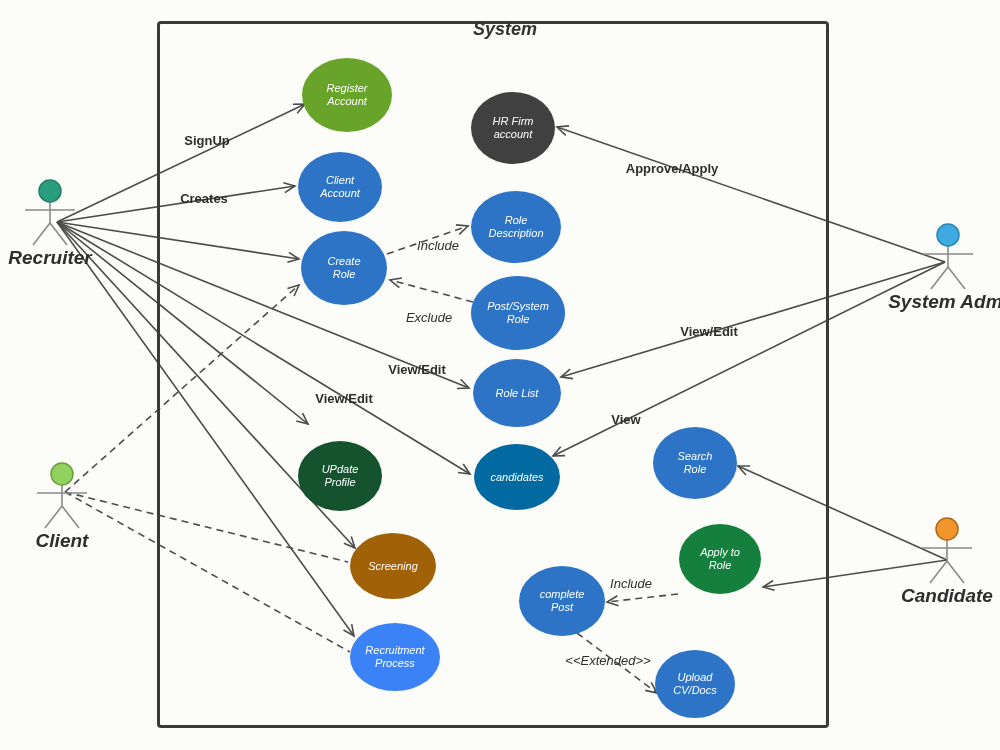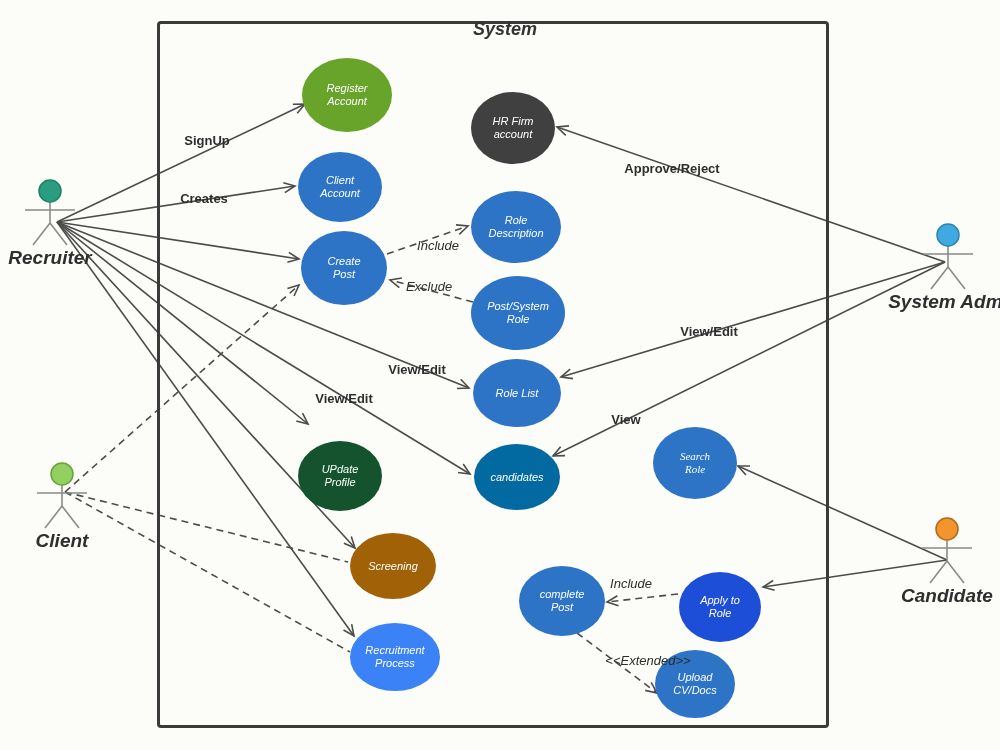--- a/index.html
+++ b/index.html
@@ -74,31 +74,31 @@
   <div id="nodes">
       <div class="usecase" style="left: 302px; top: 58px; width: 90px; height: 74px; background: rgb(104, 163, 42);">Register
 Account</div>
       <div class="usecase" style="left: 471px; top: 92px; width: 84px; height: 72px; background: #404040;">HR Firm
 account</div>
       <div class="usecase" style="left: 298px; top: 152px; width: 84px; height: 70px; background: rgb(45, 116, 198);">Client
 Account</div>
       <div class="usecase" style="left: 471px; top: 191px; width: 90px; height: 72px; background: rgb(45, 116, 198);">Role
 Description</div>
       <div class="usecase" style="left: 301px; top: 231px; width: 86px; height: 74px; background: rgb(45, 116, 198);">Create
-Post</div>
+Role</div>
       <div class="usecase" style="left: 471px; top: 276px; width: 94px; height: 74px; background: rgb(45, 116, 198);">Post/System
 Role</div>
       <div class="usecase" style="left: 473px; top: 359px; width: 88px; height: 68px; background: rgb(45, 116, 198);">Role List</div>
       <div class="usecase" style="left: 298px; top: 441px; width: 84px; height: 70px; background: #14532d;">UPdate
 Profile</div>
       <div class="usecase" style="left: 474px; top: 444px; width: 86px; height: 66px; background: #0369a1;">candidates</div>
-      <div class="usecase" style="left: 653px; top: 427px; width: 84px; height: 72px; background: rgb(45, 116, 198); font-family: Liberation Serif, serif;">Search
+      <div class="usecase" style="left: 653px; top: 427px; width: 84px; height: 72px; background: rgb(45, 116, 198);">Search
 Role</div>
       <div class="usecase" style="left: 350px; top: 533px; width: 86px; height: 66px; background: #a16207;">Screening</div>
-      <div class="usecase" style="left: 679px; top: 572px; width: 82px; height: 70px; background: #1d4ed8;">Apply to
+      <div class="usecase" style="left: 679px; top: 524px; width: 82px; height: 70px; background: #15803d;">Apply to
 Role</div>
       <div class="usecase" style="left: 519px; top: 566px; width: 86px; height: 70px; background: rgb(45, 116, 198);">complete
 Post</div>
       <div class="usecase" style="left: 350px; top: 623px; width: 90px; height: 68px; background: #3b82f6;">Recruitment
 Process</div>
       <div class="usecase" style="left: 655px; top: 650px; width: 80px; height: 68px; background: rgb(45, 116, 198);">Upload
 CV/Docs</div>
       <div class="actor" style="left: -20px; top: 179px;">
         <svg width="70" height="68" viewBox="0 0 70 68">
           <line x1="35" y1="23" x2="35" y2="44" stroke="#8a8a8a" stroke-width="1.6"></line>
@@ -135,22 +135,22 @@
           <line x1="10" y1="31" x2="60" y2="31" stroke="#8a8a8a" stroke-width="1.6"></line>
           <line x1="35" y1="44" x2="18" y2="66" stroke="#8a8a8a" stroke-width="1.6"></line>
           <line x1="35" y1="44" x2="52" y2="66" stroke="#8a8a8a" stroke-width="1.6"></line>
           <circle cx="35" cy="12" r="11" fill="#f2952c" stroke="#b06a1a" stroke-width="1.5"></circle>
         </svg>
         <div class="actor-label">Candidate</div>
       </div>
       <div class="edge-label bold" style="left: 207px; top: 140px;">SignUp</div>
       <div class="edge-label bold" style="left: 204px; top: 198px;">Creates</div>
       <div class="edge-label italic" style="left: 438px; top: 245px;">Include</div>
-      <div class="edge-label italic" style="left: 429px; top: 286px;">Exclude</div>
+      <div class="edge-label italic" style="left: 429px; top: 317px;">Exclude</div>
       <div class="edge-label bold" style="left: 417px; top: 369px;">View/Edit</div>
       <div class="edge-label bold" style="left: 344px; top: 398px;">View/Edit</div>
-      <div class="edge-label bold" style="left: 672px; top: 168px;">Approve/Reject</div>
+      <div class="edge-label bold" style="left: 672px; top: 168px;">Approve/Apply</div>
       <div class="edge-label bold" style="left: 709px; top: 331px;">View/Edit</div>
       <div class="edge-label bold" style="left: 626px; top: 419px;">View</div>
       <div class="edge-label italic" style="left: 631px; top: 583px;">Include</div>
-      <div class="edge-label italic" style="left: 608px; top: 660px; margin-left: 40px;">&lt;&lt;Extended&gt;&gt;</div>
+      <div class="edge-label italic" style="left: 608px; top: 660px;">&lt;&lt;Extended&gt;&gt;</div>
     </div>
 </div>
 
 </body></html>

